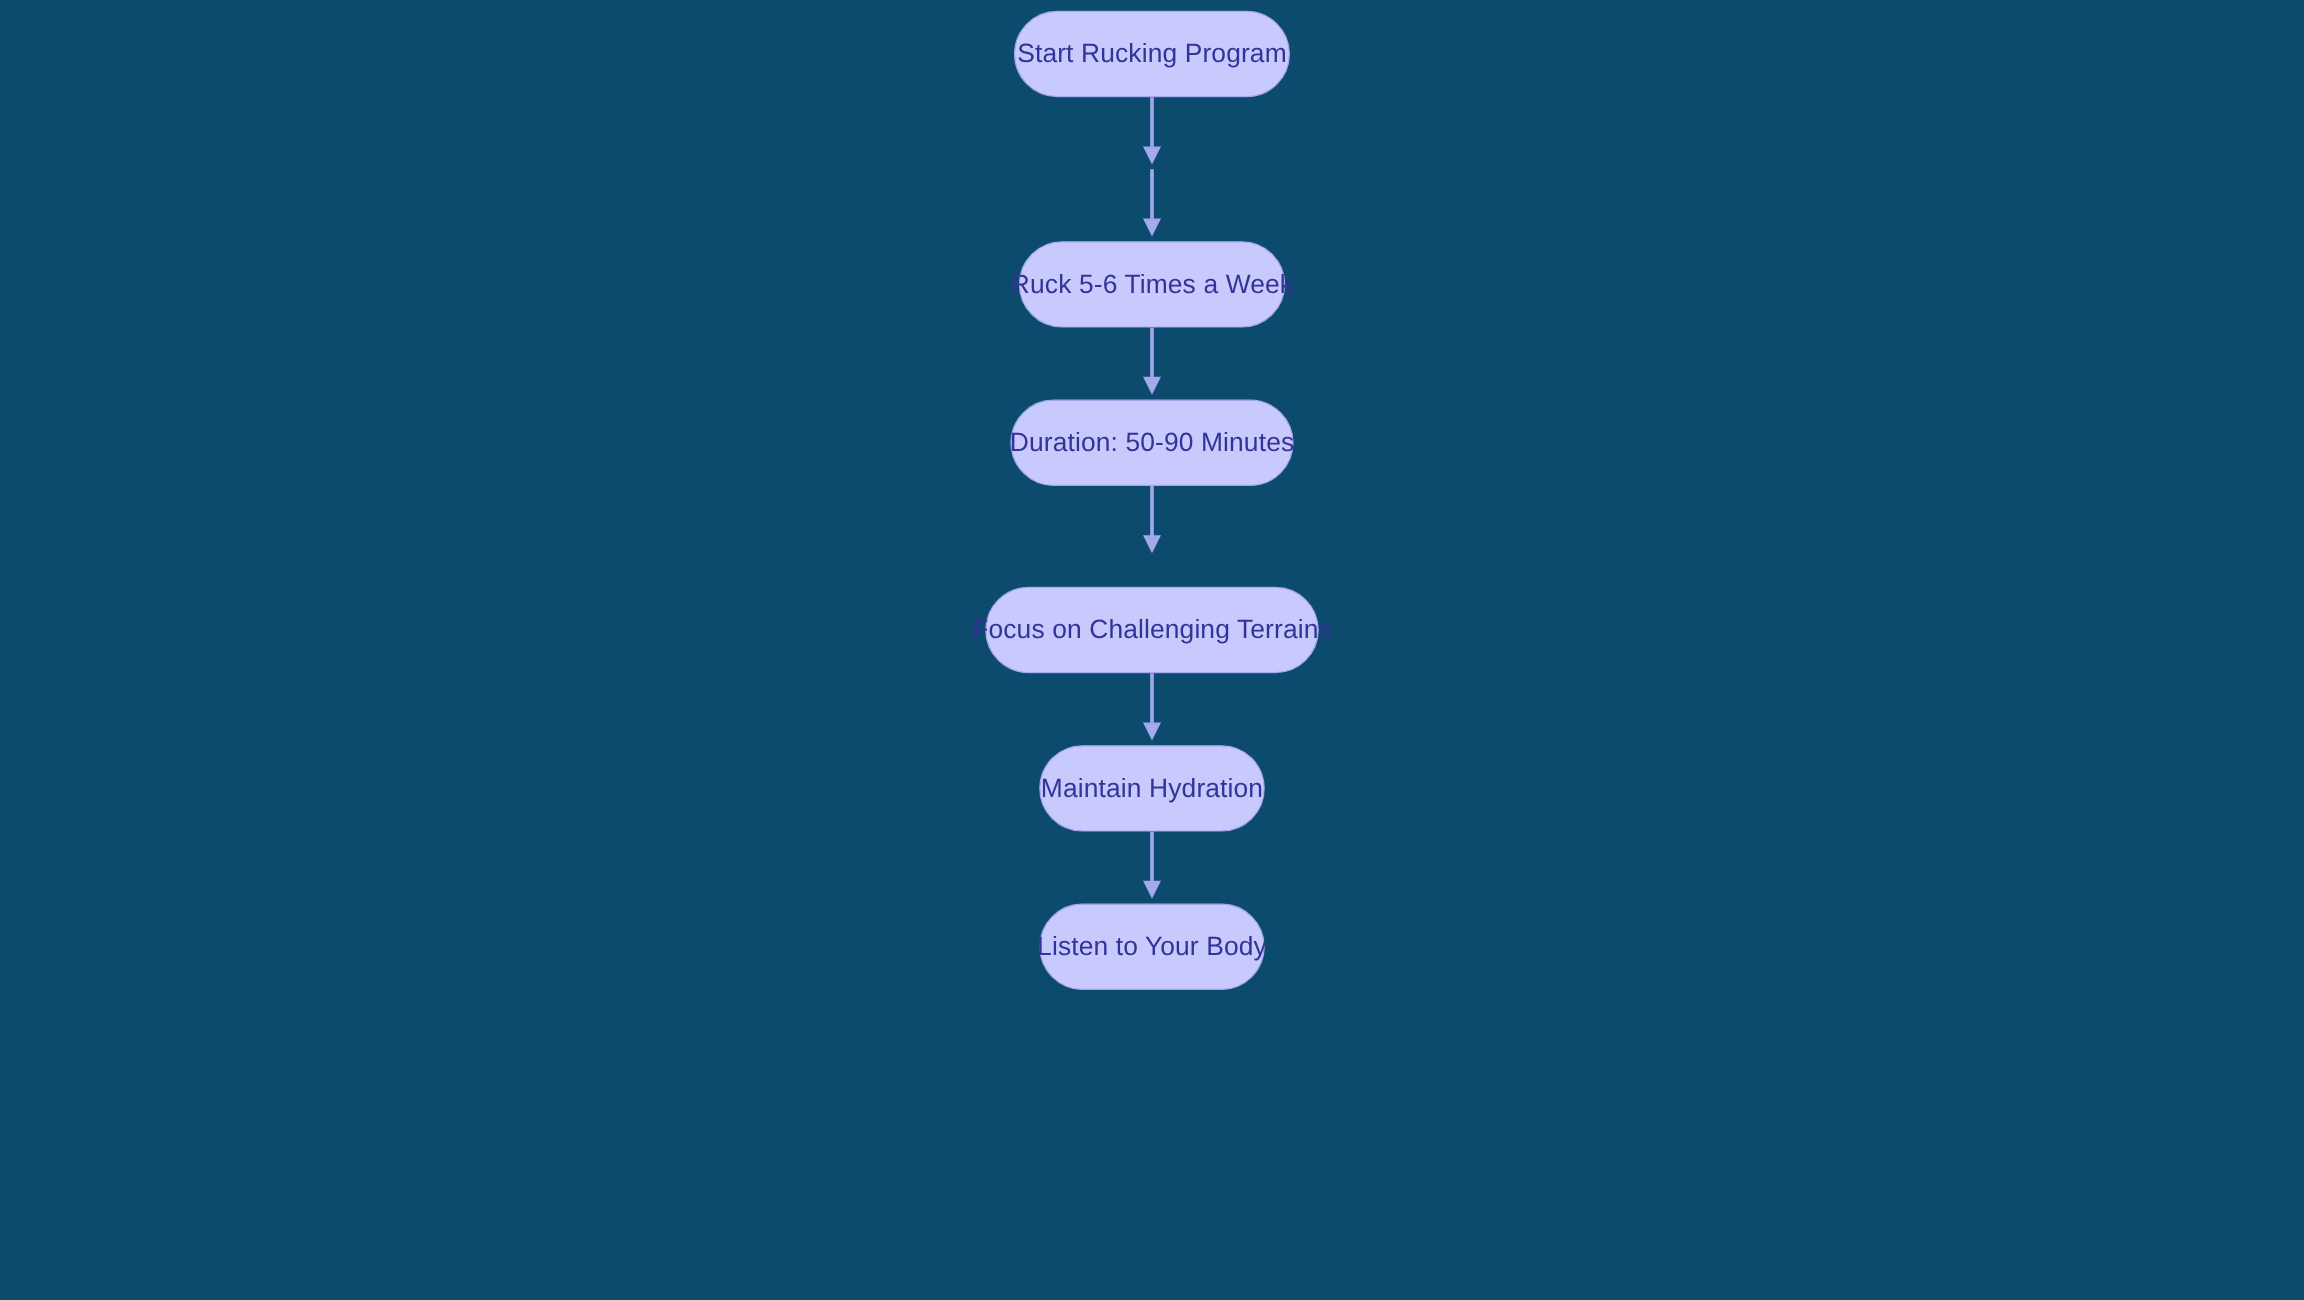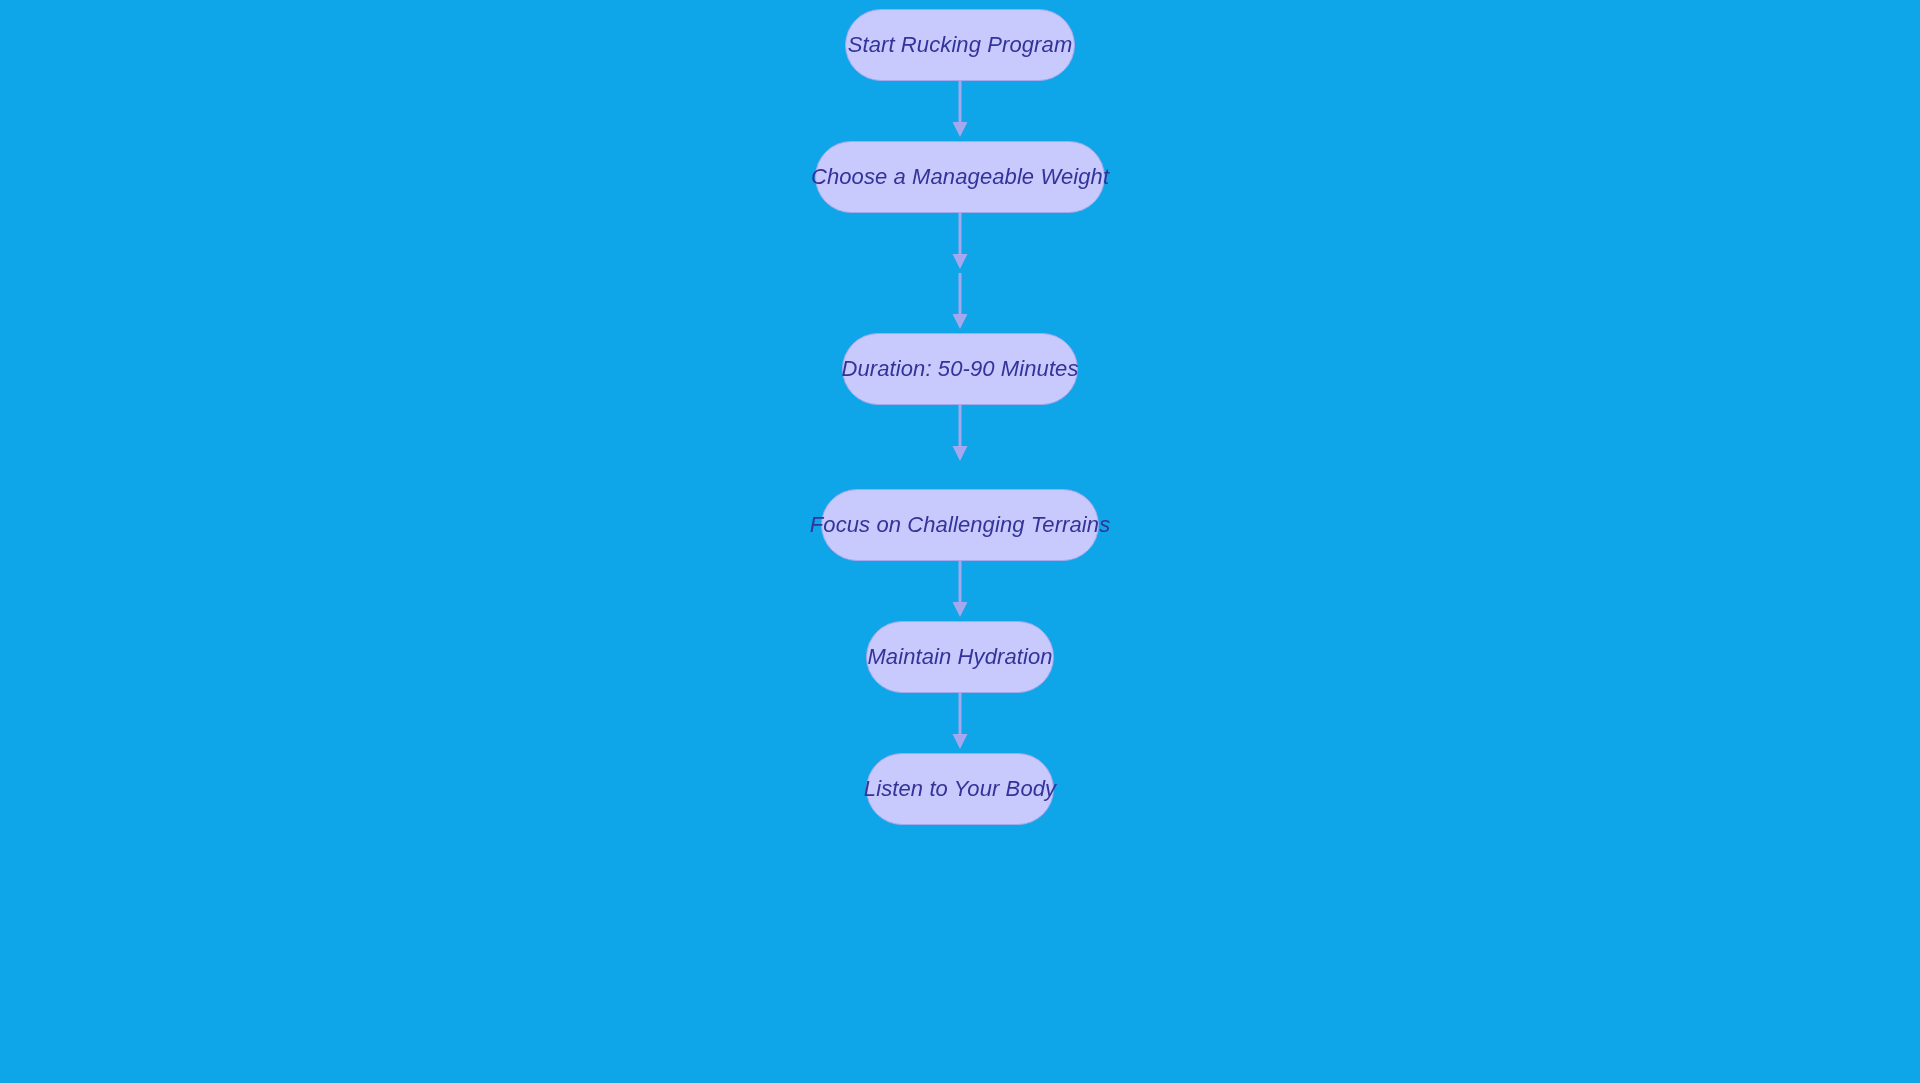--- a/index.html
+++ b/index.html
@@ -12,22 +12,21 @@
     width: 1920px;
     height: 1083px;
     overflow: hidden;
     font-family: "Liberation Sans", sans-serif;
   }
 
   #flowchart-canvas {
     position: relative;
     width: 1920px;
     height: 1083px;
-    background: #0ea5e9;
-    font-style: italic;
+    background: #0c4a6e;
   }
 
   .flow-column {
     position: absolute;
     left: 0;
     top: 0;
     width: 1920px;
     height: 1083px;
     display: flex;
     flex-direction: column;
@@ -81,31 +80,31 @@
       <span>Start Rucking Program</span>
     </div>
 
     <div class="flow-connector">
       <svg width="20" height="60" viewBox="0 0 20 60" aria-hidden="true">
         <line x1="10" y1="0" x2="10" y2="44" stroke="#a3a8ef" stroke-width="3"></line>
         <polygon points="10,56 2.5,41 17.5,41" fill="#a3a8ef"></polygon>
       </svg>
     </div>
 
-    <div class="flow-node" style="width: 290px; background: rgb(200, 201, 253); border-color: rgb(163, 168, 239); color: rgb(51, 51, 153);">
-      <span>Choose a Manageable Weight</span>
-    </div>
 
     <div class="flow-connector">
       <svg width="20" height="60" viewBox="0 0 20 60" aria-hidden="true">
         <line x1="10" y1="0" x2="10" y2="44" stroke="#a3a8ef" stroke-width="3"></line>
         <polygon points="10,56 2.5,41 17.5,41" fill="#a3a8ef"></polygon>
       </svg>
     </div>
 
+    <div class="flow-node" style="width: 222px; background: rgb(200, 201, 253); border-color: rgb(163, 168, 239); color: rgb(51, 51, 153);">
+      <span>Ruck 5-6 Times a Week</span>
+    </div>
 
     <div class="flow-connector">
       <svg width="20" height="60" viewBox="0 0 20 60" aria-hidden="true">
         <line x1="10" y1="0" x2="10" y2="44" stroke="#a3a8ef" stroke-width="3"></line>
         <polygon points="10,56 2.5,41 17.5,41" fill="#a3a8ef"></polygon>
       </svg>
     </div>
 
     <div class="flow-node" style="width: 236px; background: rgb(200, 201, 253); border-color: rgb(163, 168, 239); color: rgb(51, 51, 153);">
       <span>Duration: 50-90 Minutes</span>

